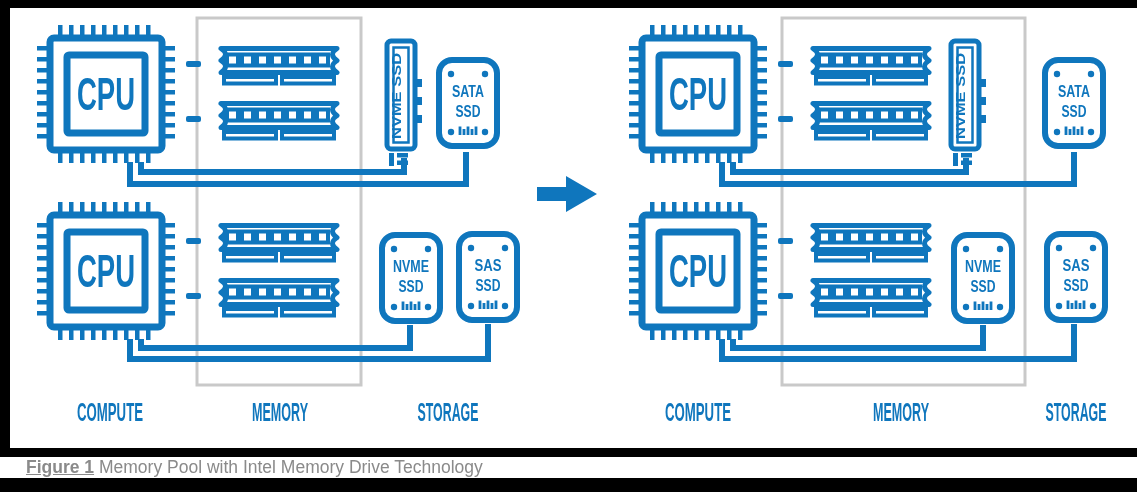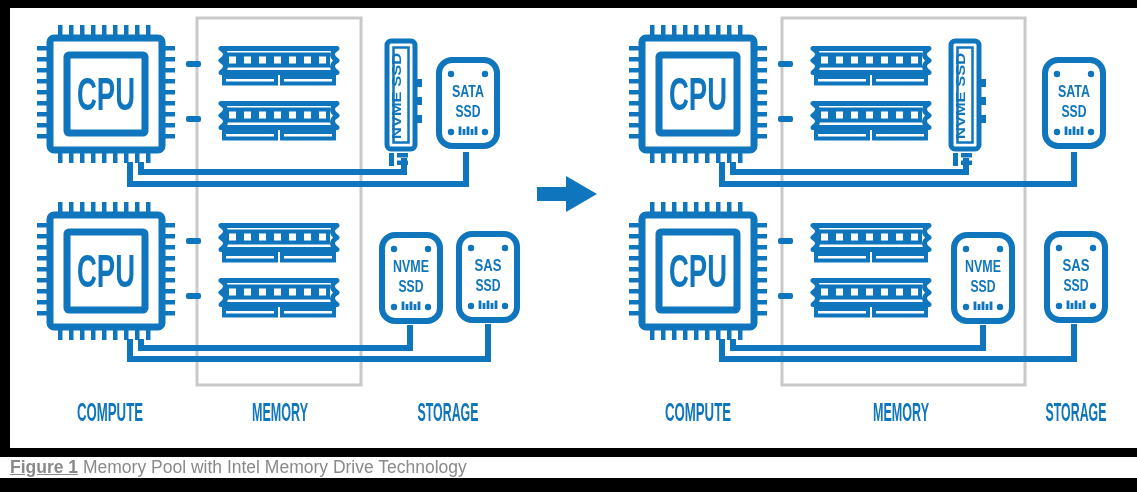--- a/index.html
+++ b/index.html
@@ -7,21 +7,21 @@
     width:1137px;height:492px;position:relative;background:#ffffff;
     font-family:"Liberation Sans", sans-serif;overflow:hidden;
   }
   .frame{position:absolute;background:#000000;}
   #frame-top{left:0;top:0;width:1137px;height:8px;}
   #frame-left{left:0;top:0;width:10px;height:457px;}
   #frame-sep{left:0;top:448px;width:1137px;height:9px;}
   #frame-bottom{left:0;top:478px;width:1137px;height:14px;}
   #caption-strip{
     position:absolute;left:0;top:457px;width:1137px;height:21px;background:#ffffff;
-    color:#8A8A8A;font-size:17.5px;line-height:21px;padding-left:10px;box-sizing:border-box;
+    color:#8A8A8A;font-size:17.5px;line-height:21px;padding-left:26px;box-sizing:border-box;
     white-space:nowrap;
   }
   #caption-strip .fig{font-weight:bold;text-decoration:underline;}
   #diagram{position:absolute;left:0;top:0;}
   svg text{
     font-family:"Liberation Sans", sans-serif;
     font-weight:bold;fill:#0F76BD;text-anchor:middle;
   }
   .cpu-t{font-size:46px;}
   .ssd-t{font-size:16px;}

